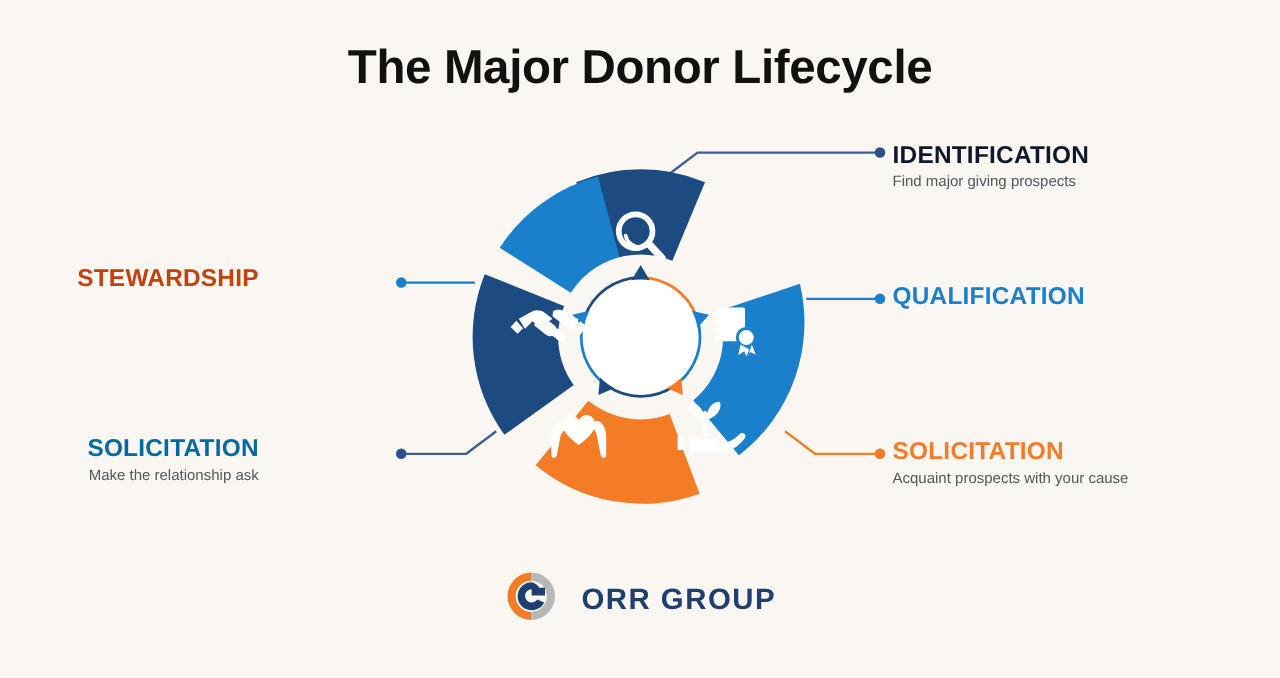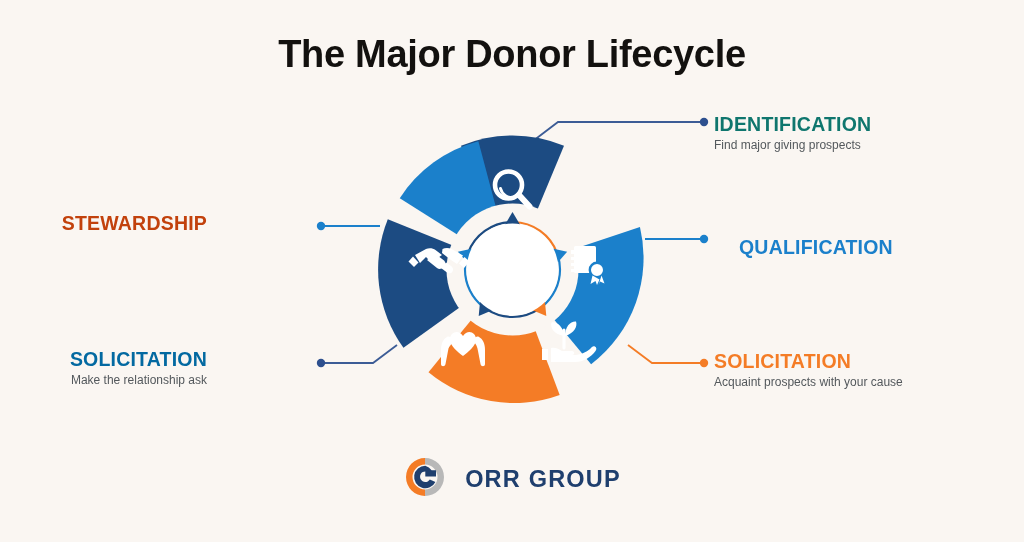--- a/index.html
+++ b/index.html
@@ -67,21 +67,21 @@
   .callout .cl-desc {
     font-size: 12px;
     color: #53585c;
     line-height: 1.32;
     margin-top: 3px;
   }
   .callout.right { text-align: left; }
   .callout.left  { text-align: right; }
 
   #callout-identification { left: 714px; top: 113px; }
-  #callout-qualification  { left: 714px; top: 236px; margin-left: 25px; }
+  #callout-qualification  { left: 714px; top: 226px; }
   #callout-cultivation    { left: 714px; top: 350px; }
   #callout-stewardship    { right: 709px; top: 212px; width: 240px; }
   #callout-solicitation   { right: 709px; top: 348px; width: 260px; }
 
   
   #logo {
     position: absolute;
     left: 0;
     top: 455px;
     width: 1024px;
@@ -234,21 +234,21 @@
         <path d="M -12 -1 L -2 7 C 0 8.5 2.5 8 4 6.5 L 5.5 5
                  C 7 3.5 6.5 1 5 -0.5 L -3.5 -7 Z" fill="#ffffff"></path>
         <path d="M 2 7 L 8 11.5 C 10 13 12.5 12.5 13.5 10.5 C 14.5 8.5 14 6.5 12 5 L 7 1.5 Z" fill="#ffffff"></path>
         <path d="M -26 -4.5 L -20.5 1.5 L -25 6 L -30.5 0.5 Z" fill="#ffffff"></path>
         <path d="M 25.5 -4 L 20 2.5 L 25 7 L 30.5 0.5 Z" fill="#ffffff"></path>
       </g>
     </svg>
   </div>
 
   <div class="callout right" id="callout-identification">
-    <div class="cl-title" style="color:#0f766e">IDENTIFICATION</div>
+    <div class="cl-title" style="color:#0f172a">IDENTIFICATION</div>
     <div class="cl-desc">Find major giving prospects</div>
   </div>
 
   <div class="callout right" id="callout-qualification" style="width:215px">
     <div class="cl-title" style="color:#1b80cb">QUALIFICATION</div>
   </div>
 
   <div class="callout right" id="callout-cultivation" style="width:215px">
     <div class="cl-title" style="color:#f47c26">SOLICITATION</div>
     <div class="cl-desc">Acquaint prospects with your cause</div>

